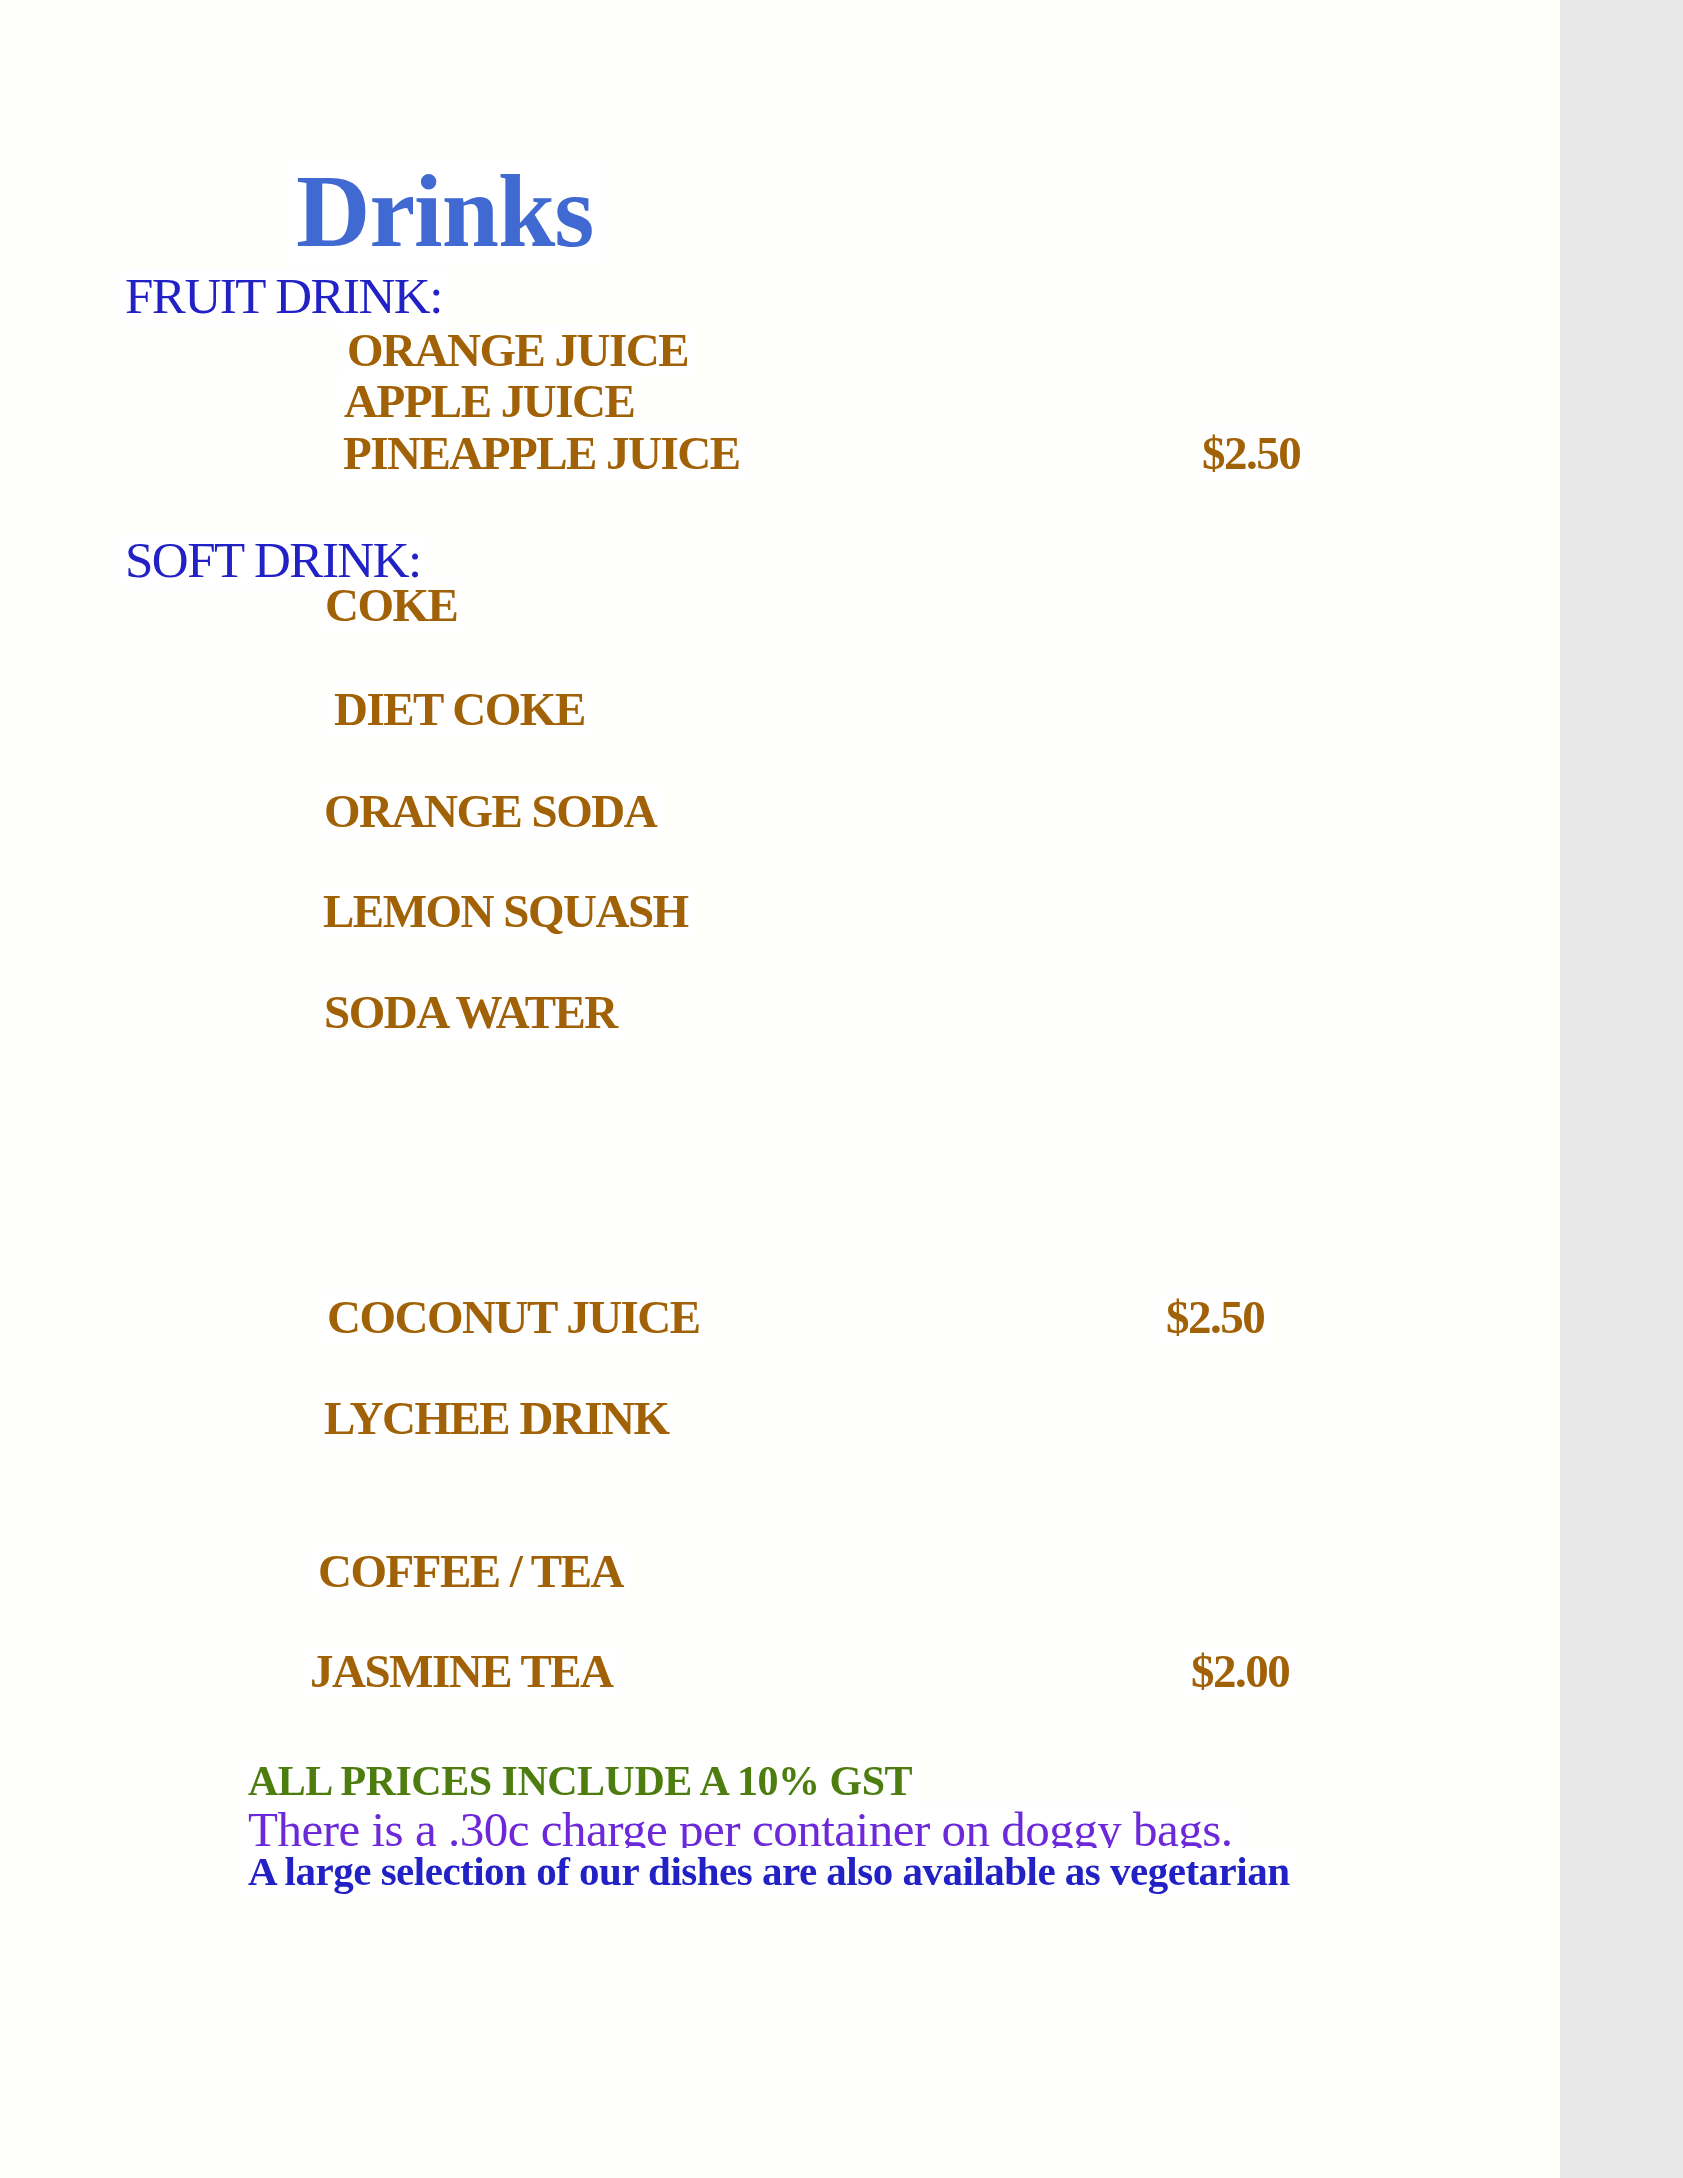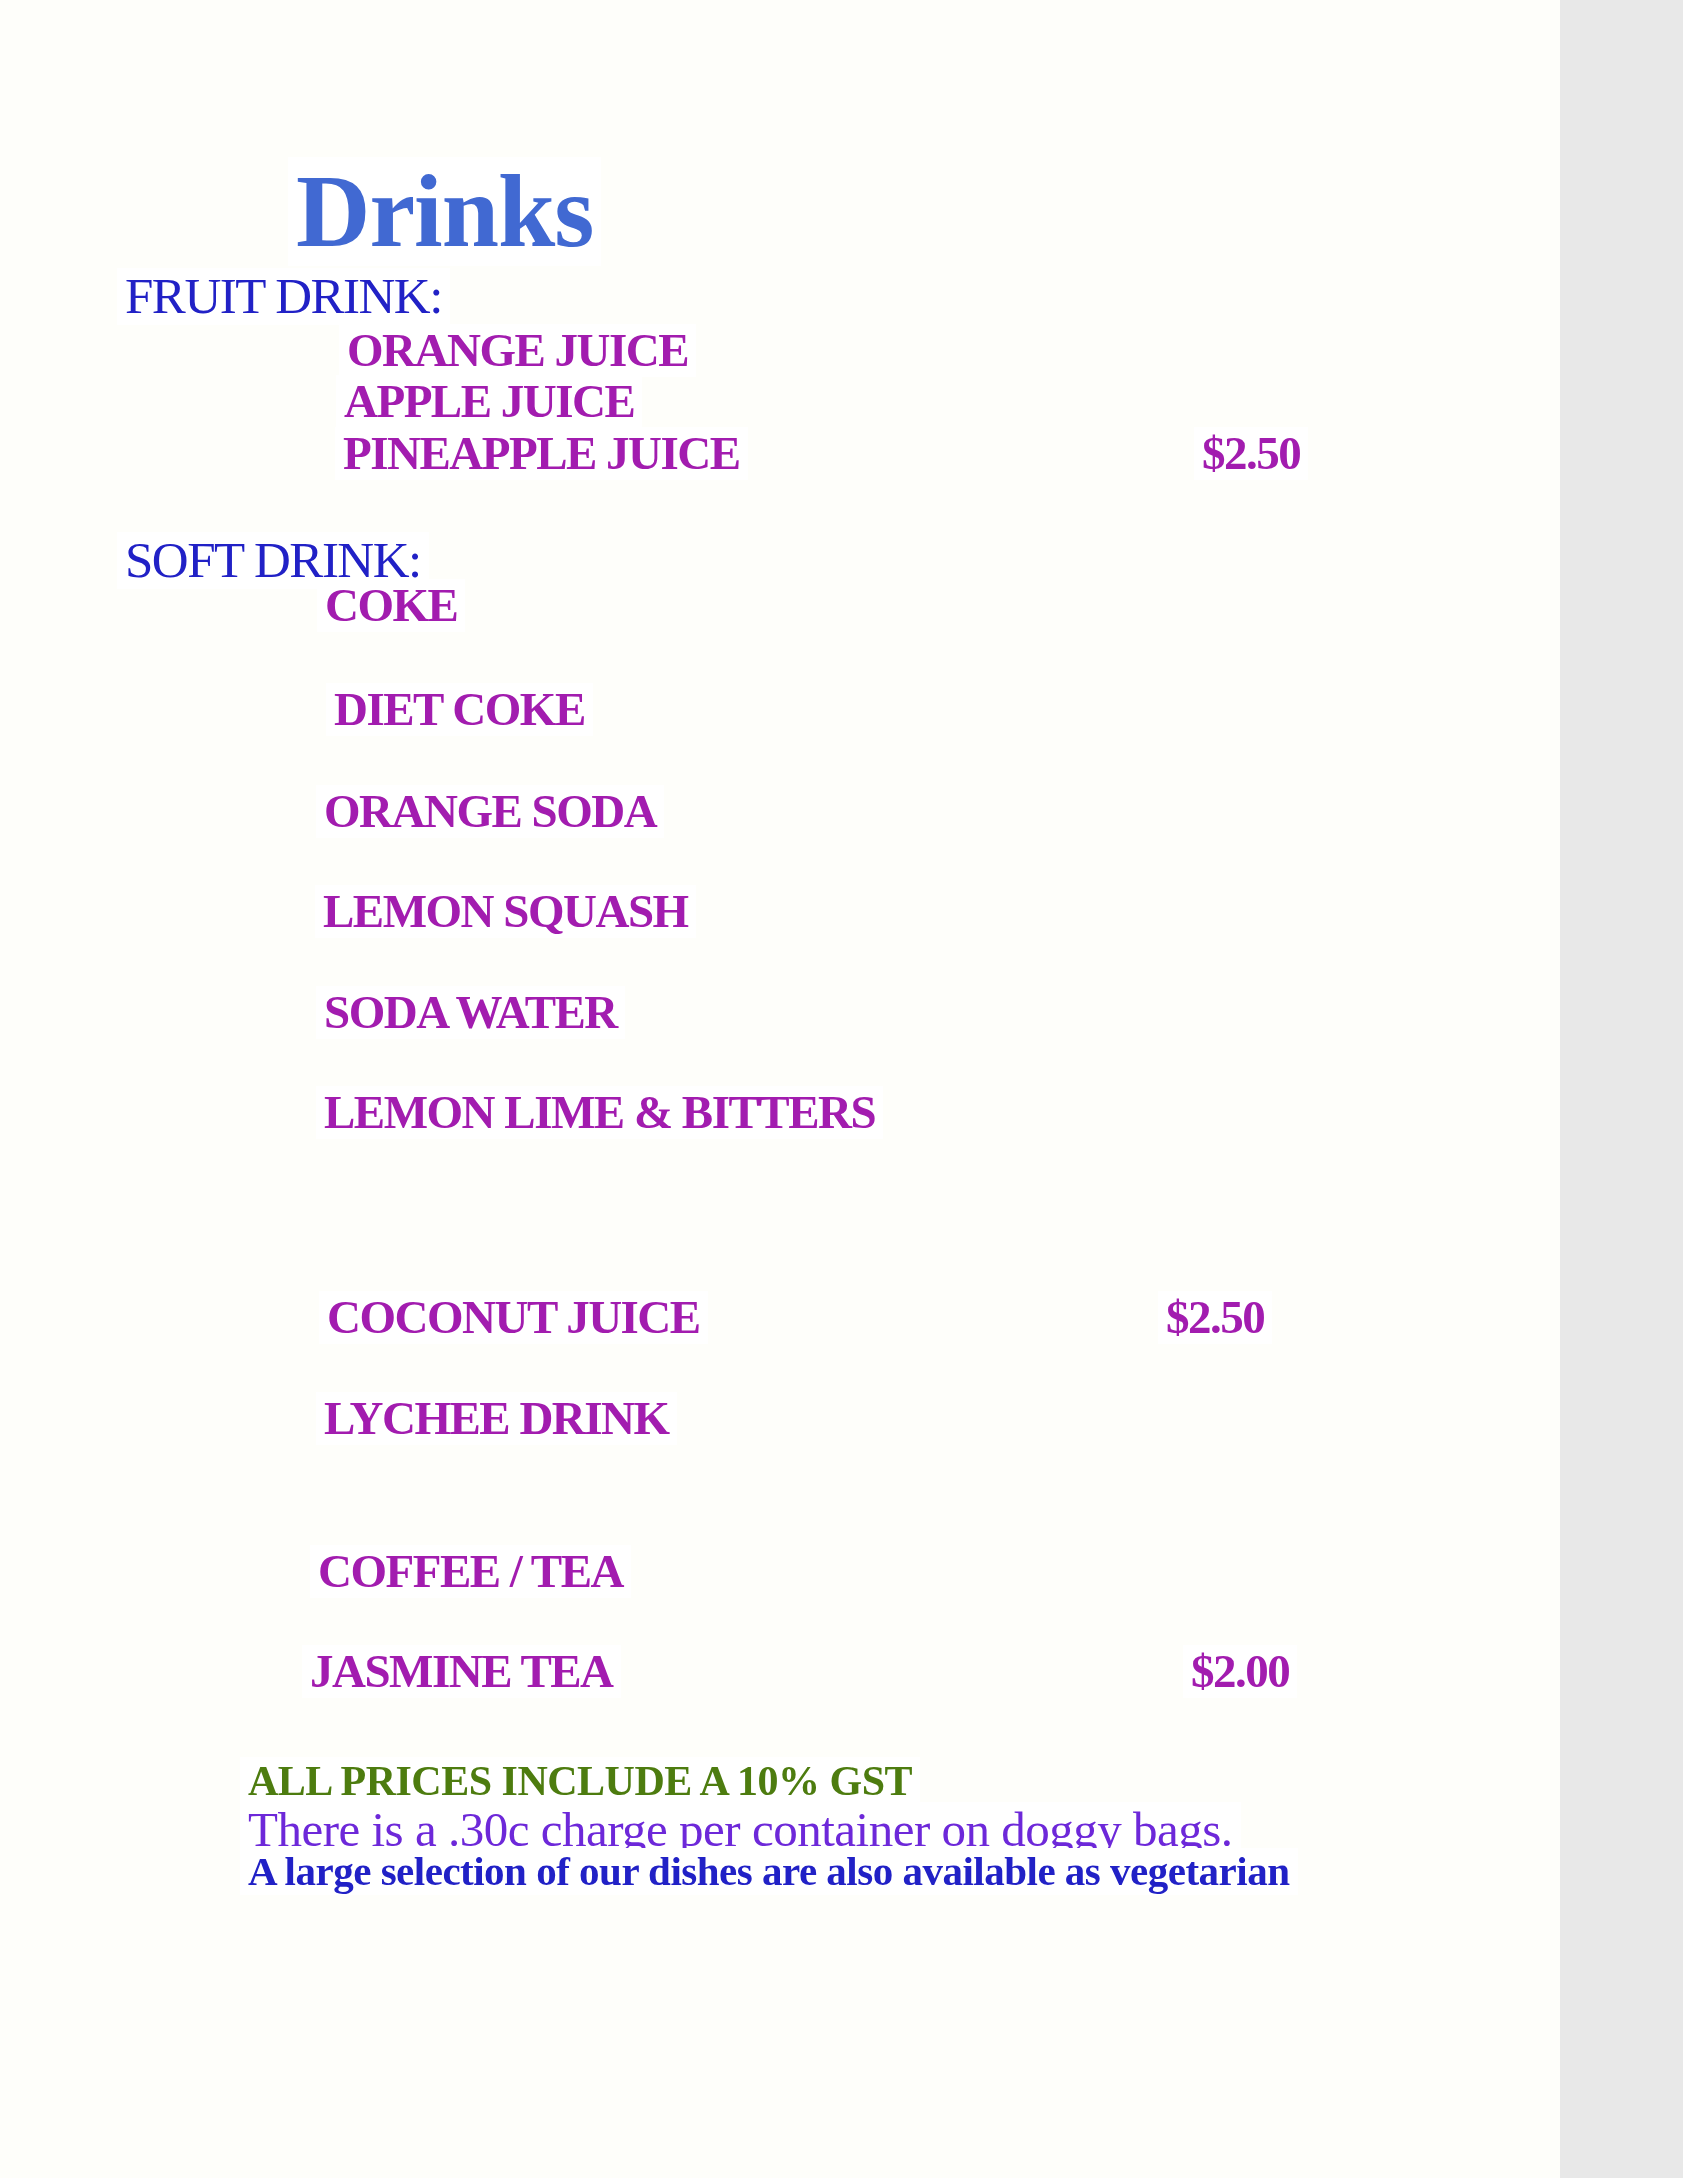--- a/index.html
+++ b/index.html
@@ -31,21 +31,21 @@
   }
   .heading {
     font-size: 51px;
     font-weight: normal;
     color: #2121c6;
     letter-spacing: -1.5px;
   }
   .item, .price {
     font-size: 47px;
     font-weight: bold;
-    color: #a21caf;
+    color: #a16207;
     letter-spacing: -1.5px;
   }
   .notice-red {
     font-size: 42px;
     font-weight: bold;
     color: #4d7c0f;
     letter-spacing: -0.5px;
   }
   .notice-blue {
     font-size: 49px;
@@ -74,21 +74,20 @@
   <div class="line item" style="left:343px; top:430px;">PINEAPPLE JUICE</div>
   <div class="line price" style="left:1202px; top:430px;">$2.50</div>
 
   <div class="line heading" style="left:125px; top:535px;">SOFT DRINK:</div>
 
   <div class="line item" style="left:325px; top:582px;font-family:Liberation Serif, serif;">COKE</div>
   <div class="line item" style="left:334px; top:686px;">DIET COKE</div>
   <div class="line item" style="left:324px; top:788px;">ORANGE SODA</div>
   <div class="line item" style="left:323px; top:888px;">LEMON SQUASH</div>
   <div class="line item" style="left:324px; top:989px;">SODA WATER</div>
-  <div class="line item" style="left:324px; top:1089px;">LEMON LIME &amp; BITTERS</div>
   <div class="line item" style="left:327px; top:1294px;">COCONUT JUICE</div>
   <div class="line price" style="left:1166px; top:1294px;">$2.50</div>
   <div class="line item" style="left:324px; top:1395px;">LYCHEE DRINK</div>
 
   <div class="line item" style="left:318px; top:1548px;">COFFEE / TEA</div>
   <div class="line item" style="left:310px; top:1648px;">JASMINE TEA</div>
   <div class="line price" style="left:1191px; top:1648px;">$2.00</div>
 
   <div class="line notice-red" style="left:248px; top:1760px;">ALL PRICES INCLUDE A 10% GST</div>
   <div class="line notice-blue" style="left:248px; top:1805px;">There is a .30c charge per container on doggy bags.</div>

